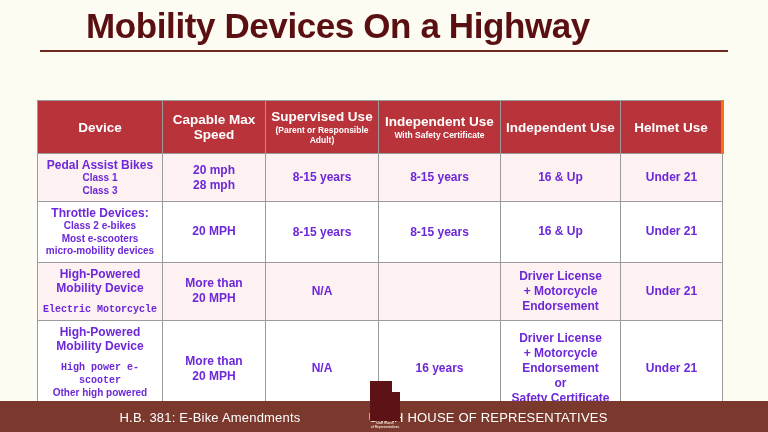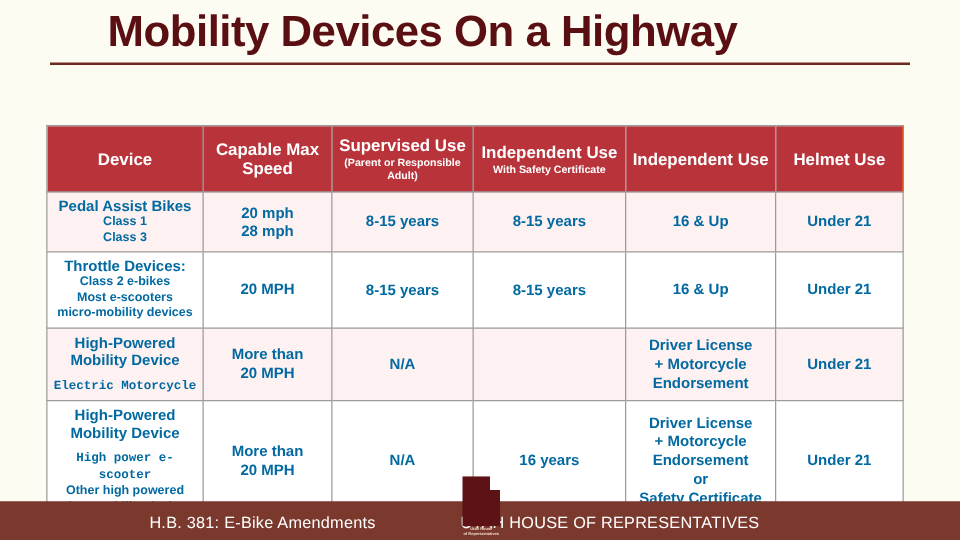--- a/index.html
+++ b/index.html
@@ -58,37 +58,37 @@
   }
 
   thead th {
     background: #b8333a;
     color: #ffffff;
     border: 1px solid #b8333a;
     border-right: 1px solid #7e2026;
     height: 52px;
     text-align: center;
   }
-  thead th:last-child { border-right: 1px solid #f97316; }
+  thead th:last-child { border-right: 3px solid #f97316; }
   .th-main {
     display: block;
     font-size: 13.5px;
     font-weight: bold;
     line-height: 15px;
   }
   .th-sub {
     display: block;
     font-size: 8.5px;
     font-weight: bold;
     line-height: 10px;
     margin-top: 1px;
   }
 
   tbody td {
-    color: #0369a1;
+    color: #6d28d9;
     text-align: center;
     font-weight: bold;
   }
   tr.row-tint td { background: #fdf1f1; }
   tr.row-plain td { background: #ffffff; }
 
   .cell-inner {
     padding: 4px 3px;
     line-height: 13px;
   }

